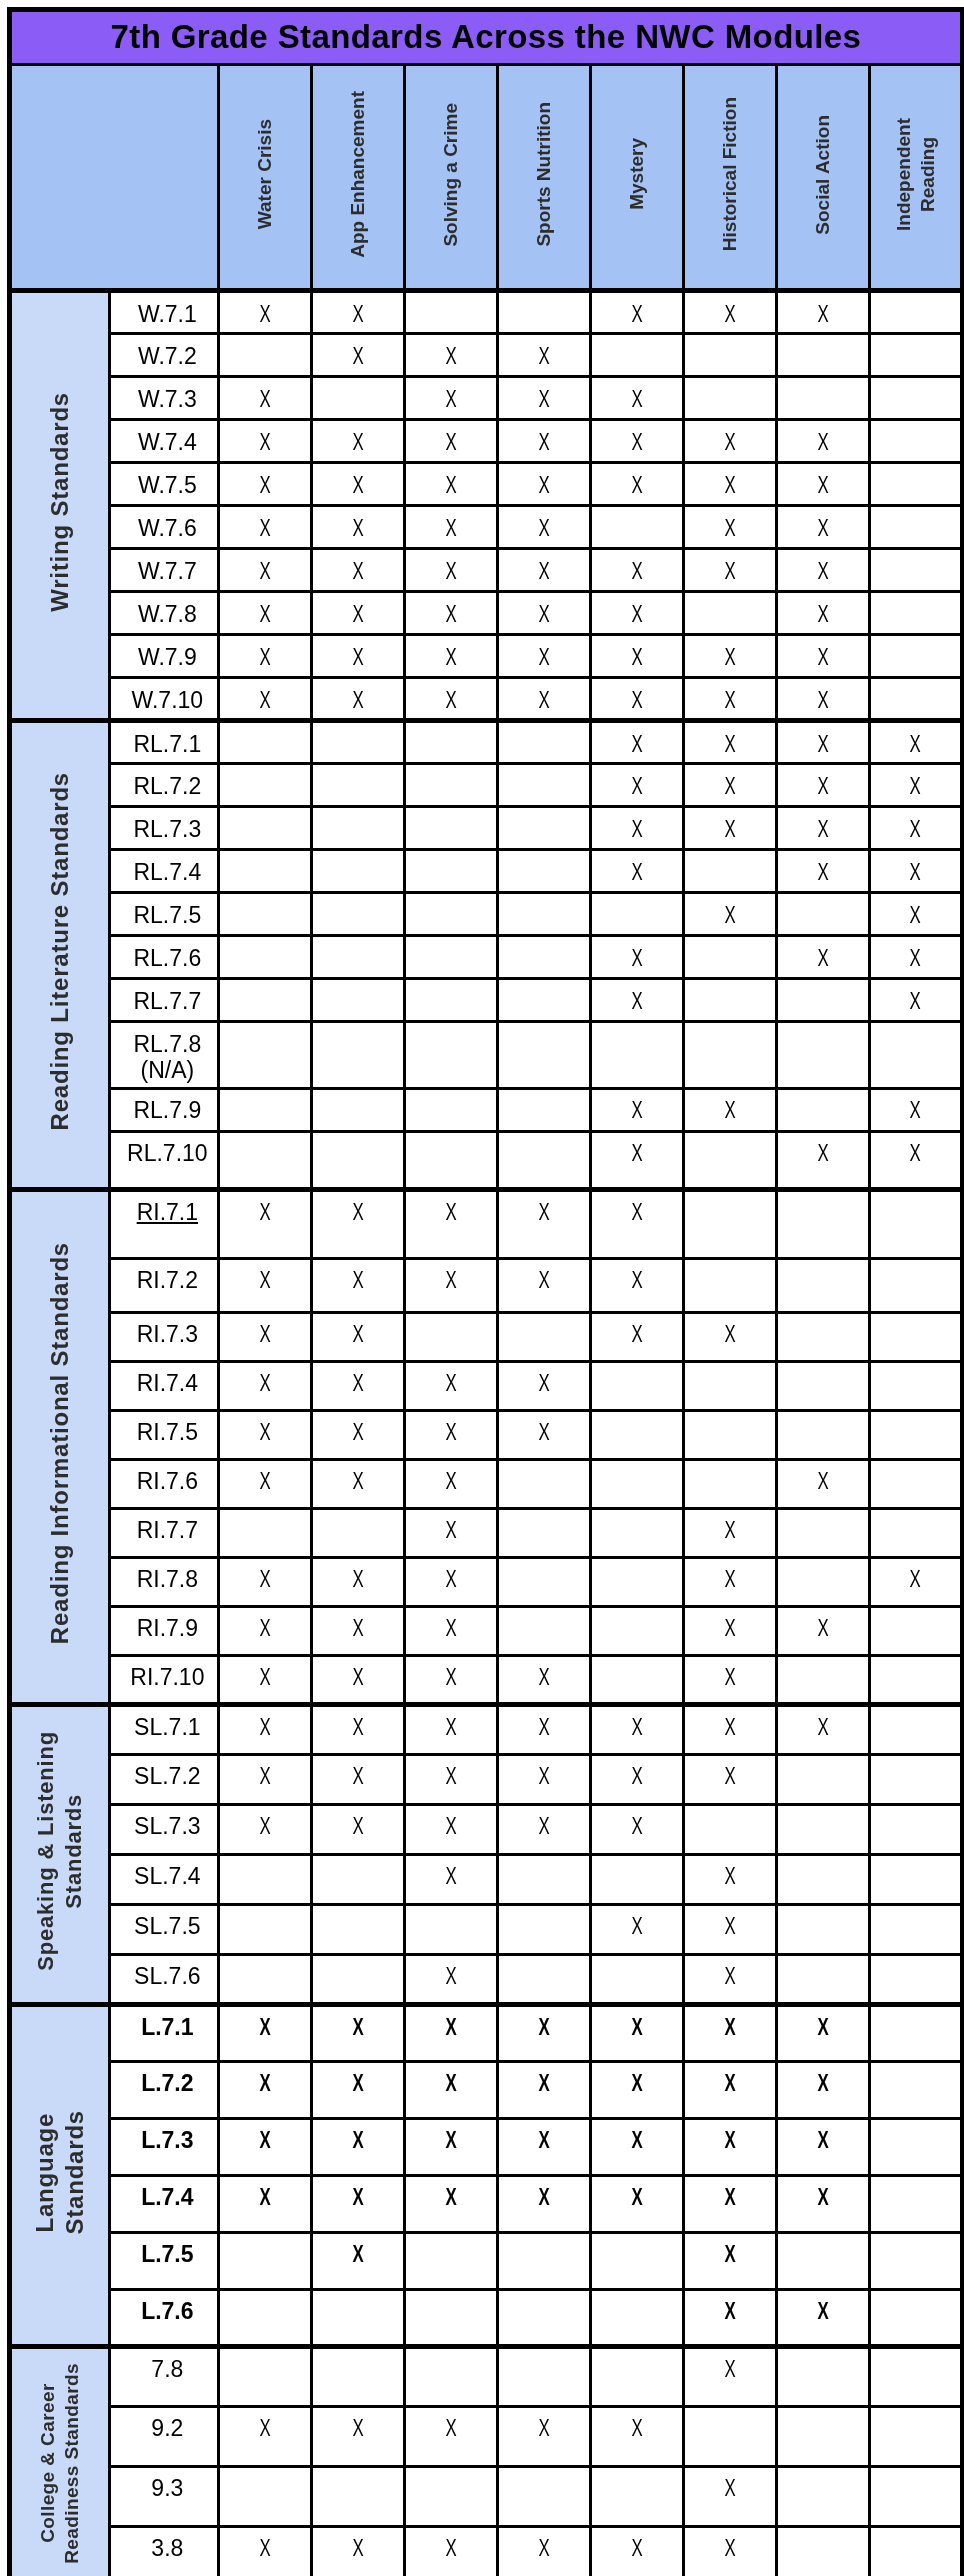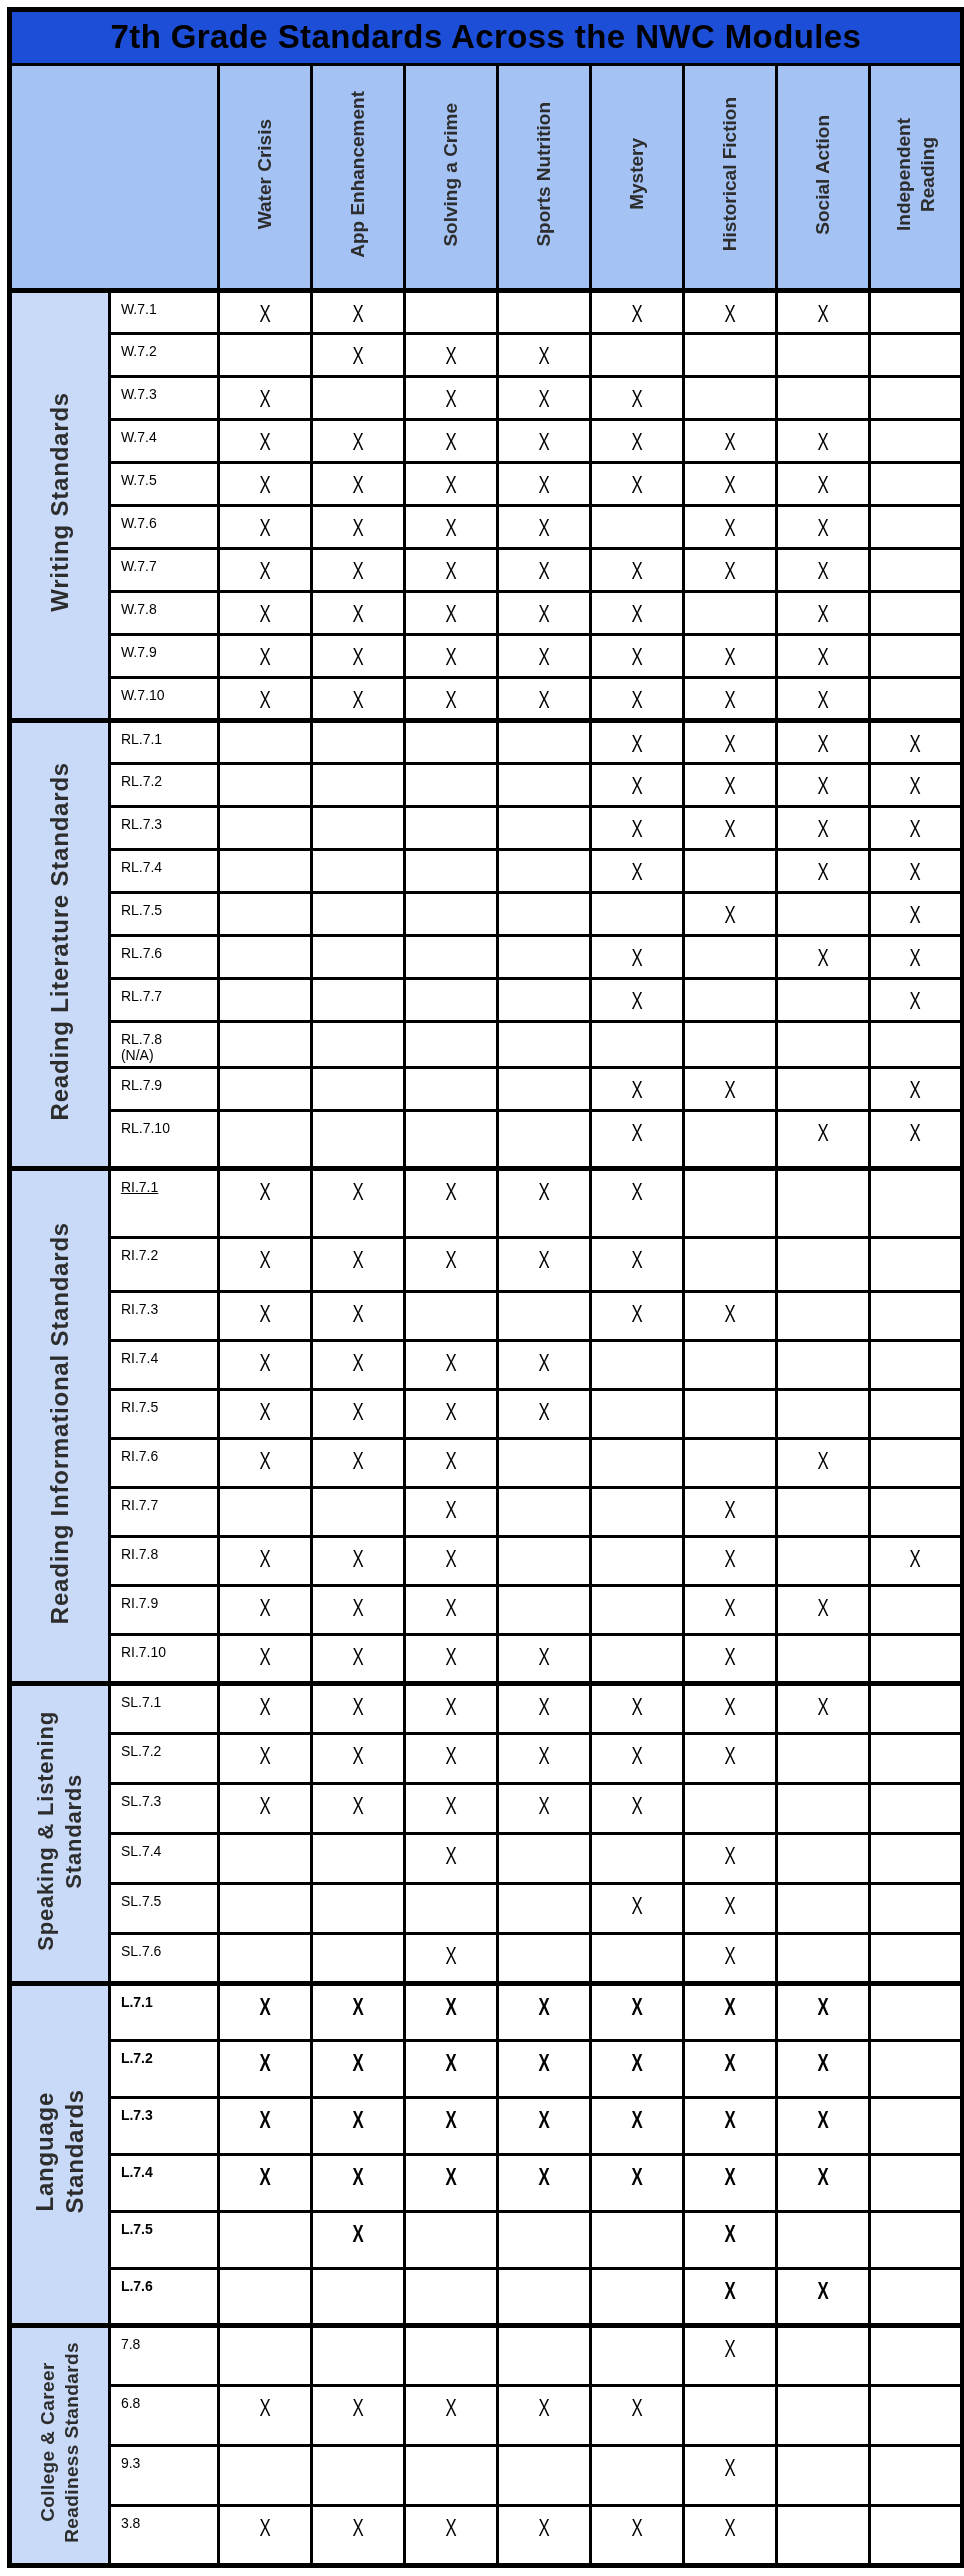--- a/index.html
+++ b/index.html
@@ -61,22 +61,23 @@
     font-size: 24px;
     letter-spacing: 0.8px;
     color: #2d2d2d;
   }
   tbody.sec-3 td.group-cell { font-size: 22px; }
   tbody.sec-5 td.group-cell { font-size: 19px; letter-spacing: 0.4px; }
   
   td.code-cell {
     vertical-align: top;
     padding: 7.7px 3.1px 3.1px 10px;
-    font-size: 14px;
+    font-size: 23px;
     line-height: 1.15;
+    text-align: center;
   }
   
   td.mark-cell {
     text-align: center;
     vertical-align: top;
     padding-top: 6.9px;
     font-size: 24px;
   }
   td.mark-cell span.xm {
     display: inline-block;
@@ -108,21 +109,21 @@
         <col style="width:93px">
         <col style="width:93px">
         <col style="width:93px">
       <col style="width:93px">
         <col style="width:93px">
         <col style="width:93px">
         <col style="width:93px">
     </colgroup>
     <tbody>
       <tr>
-        <td class="title-cell" colspan="10" style="background: #1d4ed8;">7th Grade Standards Across the NWC Modules</td>
+        <td class="title-cell" colspan="10" style="background: #8b5cf6;">7th Grade Standards Across the NWC Modules</td>
       </tr>
       <tr class="header-row" id="header-row">
         <td class="corner" colspan="2" style="background: rgb(164, 194, 244);"></td>
       <td style="background: rgb(164, 194, 244);"><div class="vtext"><div>Water Crisis</div></div></td>
           <td style="background: rgb(164, 194, 244);"><div class="vtext"><div>App Enhancement</div></div></td>
           <td style="background: rgb(164, 194, 244);"><div class="vtext"><div>Solving a Crime</div></div></td>
           <td style="background: rgb(164, 194, 244);"><div class="vtext"><div>Sports Nutrition</div></div></td>
           <td style="background: rgb(164, 194, 244);"><div class="vtext"><div>Mystery</div></div></td>
           <td style="background: rgb(164, 194, 244);"><div class="vtext"><div>Historical Fiction</div></div></td>
           <td style="background: rgb(164, 194, 244);"><div class="vtext"><div>Social Action</div></div></td>
@@ -613,21 +614,21 @@
           <td class="mark-cell"></td>
           <td class="mark-cell"></td>
           <td class="mark-cell"></td>
           <td class="mark-cell"></td>
           <td class="mark-cell"></td>
           <td class="mark-cell"><span class="xm">X</span></td>
           <td class="mark-cell"></td>
           <td class="mark-cell"></td>
         </tr>
         <tr>
-          <td class="code-cell">6.8</td>
+          <td class="code-cell">9.2</td>
           <td class="mark-cell"><span class="xm">X</span></td>
           <td class="mark-cell"><span class="xm">X</span></td>
           <td class="mark-cell"><span class="xm">X</span></td>
           <td class="mark-cell"><span class="xm">X</span></td>
           <td class="mark-cell"><span class="xm">X</span></td>
           <td class="mark-cell"></td>
           <td class="mark-cell"></td>
           <td class="mark-cell"></td>
         </tr>
         <tr>

